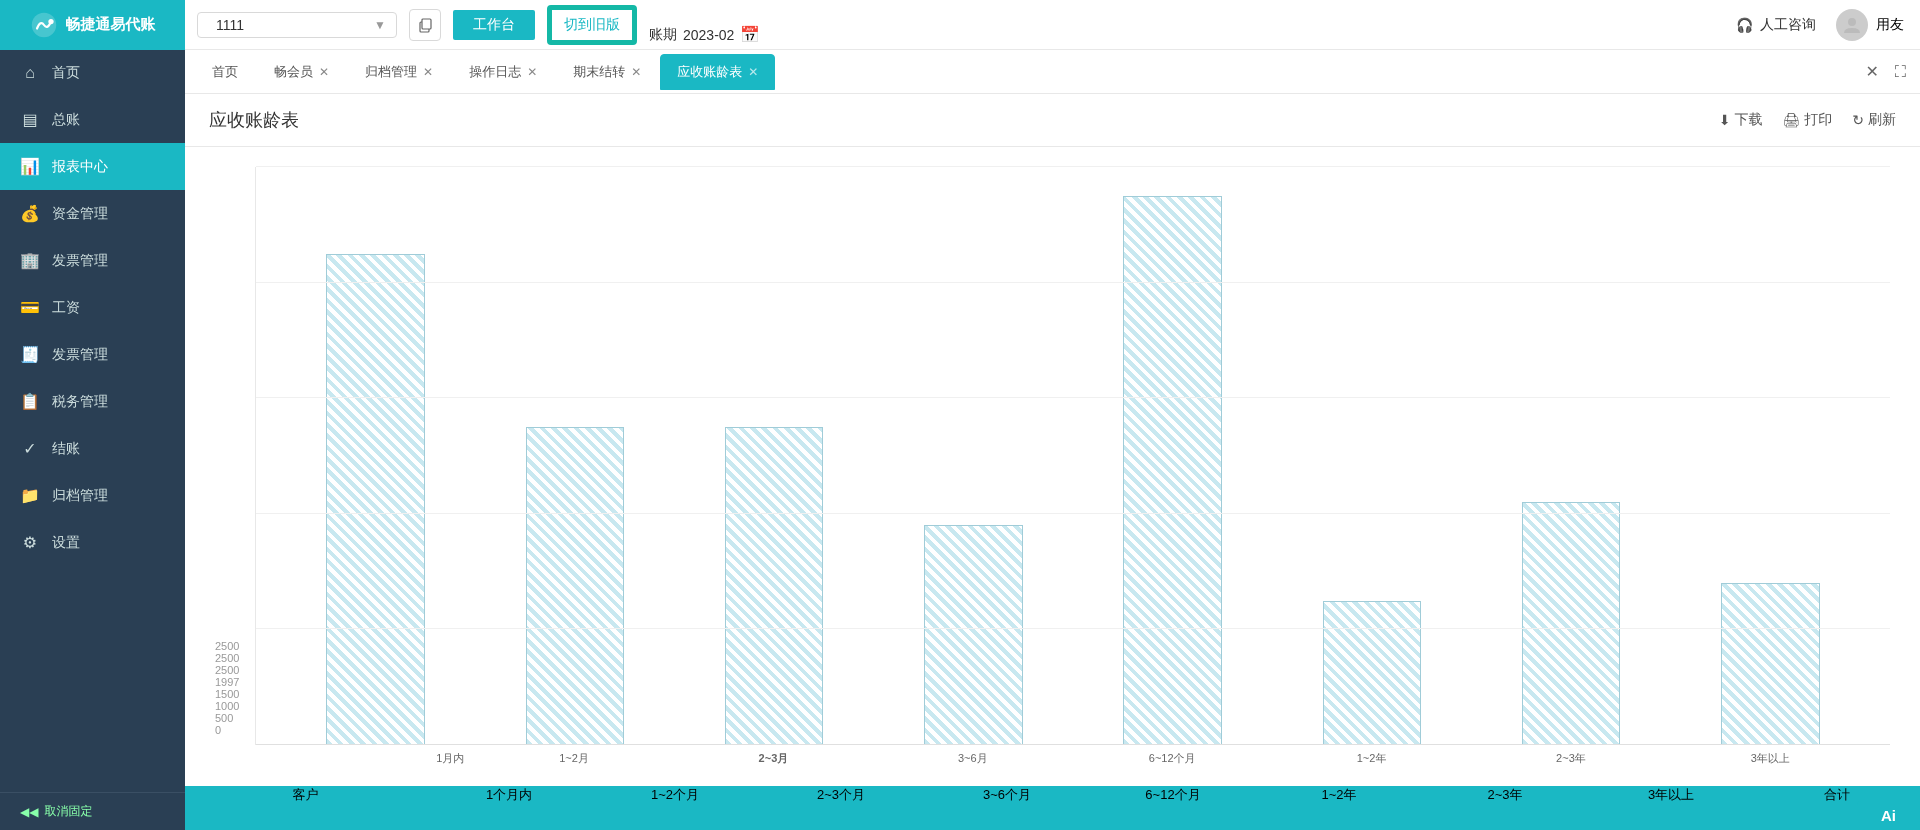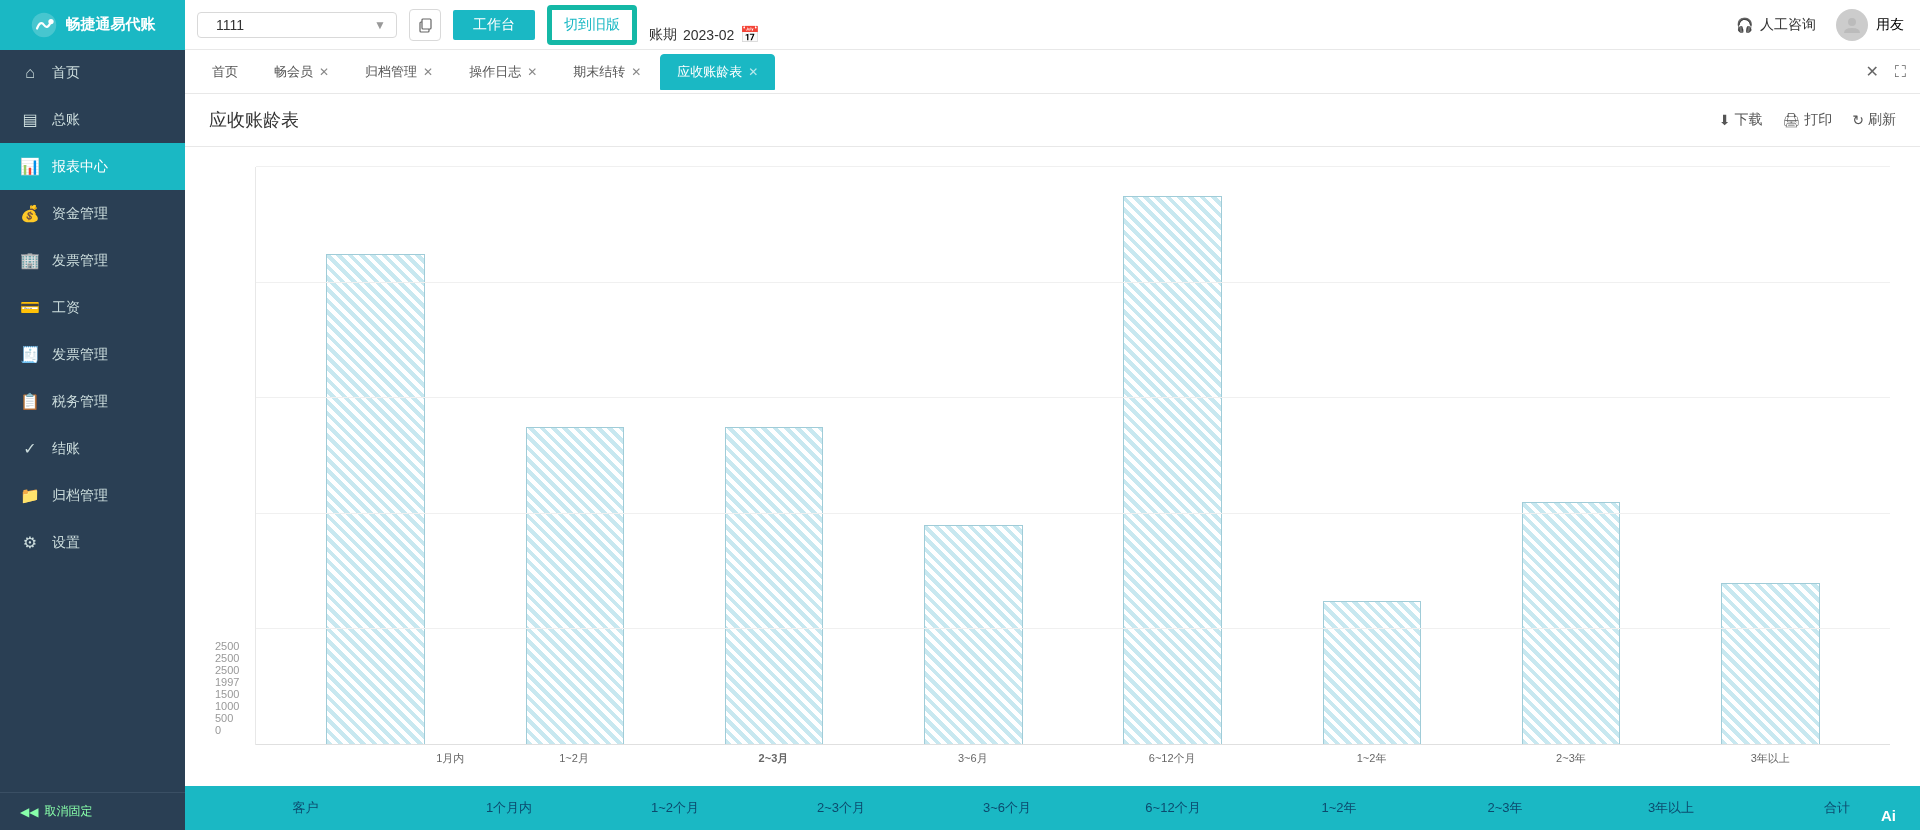--- a/index.html
+++ b/index.html
@@ -96,22 +96,22 @@
     }
 
     .chart-wrapper { flex: 1; display: flex; align-items: flex-end; gap: 0; position: relative; min-height: 0; }
     .chart-y-axis { display: flex; flex-direction: column-reverse; justify-content: space-between; padding-bottom: 30px; padding-right: 10px; color: #999; font-size: 11px; width: 40px; flex-shrink: 0; }
     .chart-body { flex: 1; display: flex; flex-direction: column; }
     .chart-grid { flex: 1; position: relative; border-left: 1px solid #e8e8e8; }
     .grid-line { position: absolute; left: 0; right: 0; border-top: 1px solid #f0f0f0; }
 
     
     .table-header {
-      display: flex; background: #1ab8c4; color: #0c4a6e; font-size: 13px;
-      flex-shrink: 0; height: 44px; align-items: center;
+      display: flex; background: #1ab8c4; color: #000000; font-size: 13px;
+      flex-shrink: 0; height: 44px; 
     }
     .table-col { flex: 1; text-align: center; padding: 0 8px; }
     .table-col-customer { flex: 1.5; text-align: center; padding: 0 8px; }
 
     
     .ai-badge {
       position: fixed; bottom: 0; right: 0; background: #1ab8c4; color: #fff;
       padding: 6px 20px; font-size: 14px; border-radius: 4px 0 0 0;
     }
   </style>

